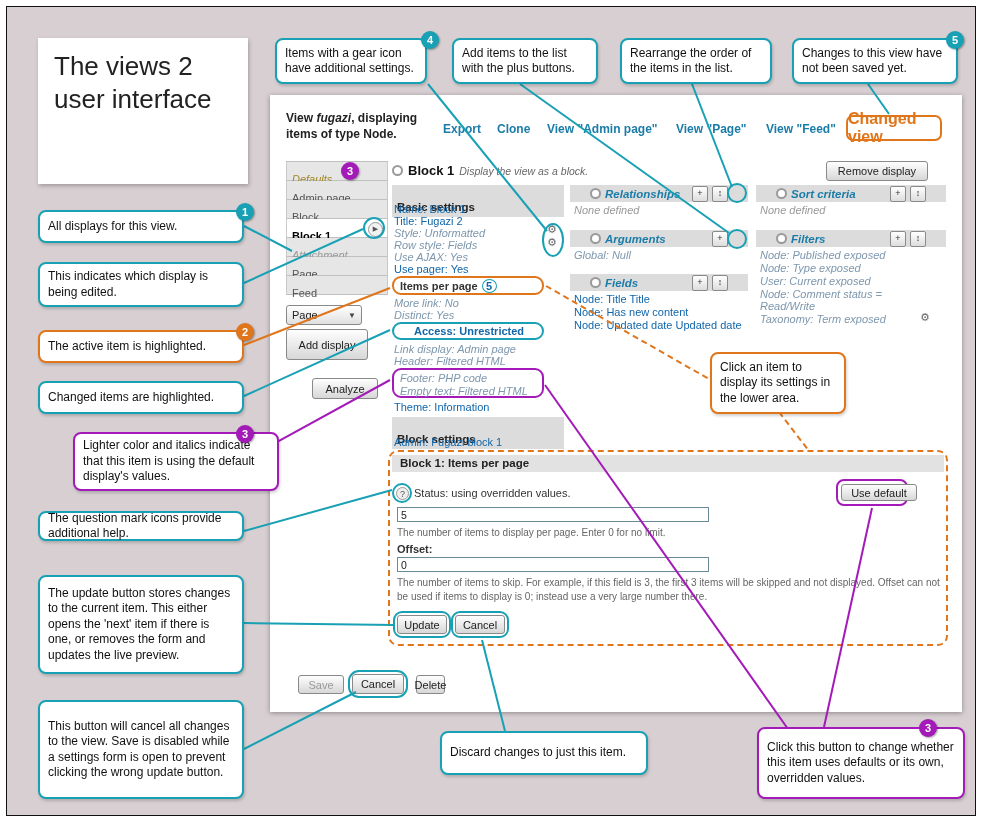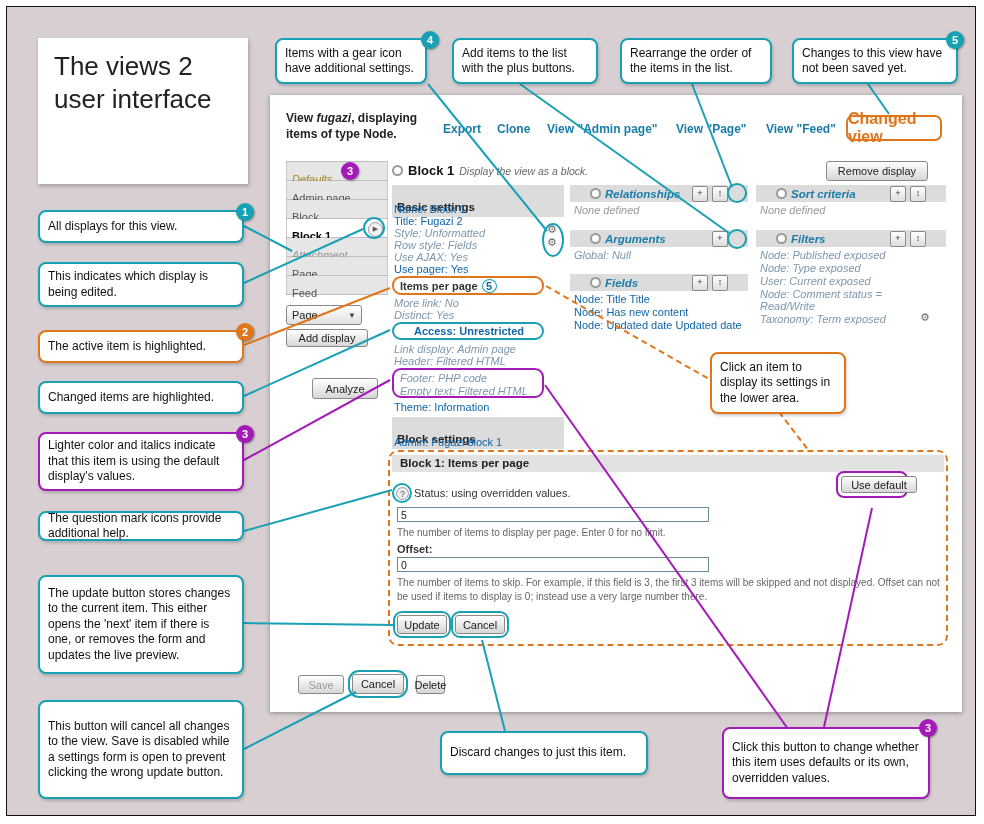--- a/index.html
+++ b/index.html
@@ -10,21 +10,21 @@
   svg.lines{position:absolute;left:0;top:0;z-index:5;pointer-events:none;}
 
   .titlebox{position:absolute;left:38px;top:38px;width:210px;height:146px;background:#fff;
     box-shadow:1px 2px 4px rgba(0,0,0,.25);padding:12px 16px;box-sizing:border-box;
     font-size:26px;color:#222;line-height:1.25;z-index:4;}
 
   .callout{position:absolute;background:#fff;border:2.5px solid #18a0b4;border-radius:8px;
     padding:5px 8px;font-size:12px;color:#111;line-height:1.28;box-sizing:border-box;z-index:6;
     box-shadow:1px 2px 3px rgba(0,0,0,.18);display:flex;align-items:center;}
   .callout.orange{border-color:#e0761c;}
-  .callout.purple{border-color:#a31ab8;}
+  .callout.purple{border-color:#a31ab8;margin-left:35px;}
 
   .badge{position:absolute;width:18px;height:18px;border-radius:50%;background:#18a0b4;color:#fff;
     font-size:11px;font-weight:bold;display:flex;align-items:center;justify-content:center;z-index:7;
     box-shadow:1px 1px 2px rgba(0,0,0,.35);}
   .badge.orange{background:#e0761c;}
   .badge.purple{background:#a31ab8;}
 
   .app{position:absolute;left:270px;top:95px;width:692px;height:617px;background:#fff;
     box-shadow:0 1px 5px rgba(0,0,0,.35);z-index:2;}
   .vhdr{position:absolute;left:16px;top:16px;width:160px;font-size:12px;font-weight:bold;color:#222;line-height:1.3;}
@@ -139,21 +139,21 @@
       </div>
       <div class="drow">
         <span>Feed</span>
       </div>
     </div>
 
     <div class="selectbox">
       <span>Page</span>
       <span class="caret">▼</span>
     </div>
-    <div class="btn" style="left:16px;top:234px;width:82px;height:18px;">Add display</div>
+    <div class="btn" style="left:16px;top:234px;width:82px;height:31px;">Add display</div>
     <div class="btn" style="left:42px;top:283px;width:66px;height:21px;">Analyze</div>
 
     <div class="hdrline" style="left:122px;top:68px;">
       <span class="ring"></span>
       <span class="bt">Block 1</span>
       <span class="bd">Display the view as a block.</span>
     </div>
     <div class="btn" style="left:556px;top:66px;width:102px;height:20px;">Remove display</div>
 
     <div class="colhdr" style="left:122px;top:90px;width:172px;">Basic settings</div>
@@ -238,21 +238,21 @@
     <div class="srow def" style="left:490px;top:193px;">Node: Comment status =</div>
     <div class="srow def" style="left:490px;top:205px;">Read/Write</div>
     <div class="srow def" style="left:490px;top:218px;">Taxonomy: Term exposed</div>
     <div class="gearone" style="left:650px;top:216px;">⚙</div>
 
     <div class="dashedarea"></div>
     <div class="formtitle">Block 1: Items per page</div>
     <div class="qicon">?</div>
     <div class="ftext" style="left:144px;top:392px;">Status: using overridden values.</div>
 
-    <div class="outline-purple" style="left:566px;top:376px;width:72px;height:27px;">
+    <div class="outline-purple" style="left:566px;top:384px;width:72px;height:27px;">
       <div class="btn" style="left:3px;top:3px;width:76px;height:17px;">Use default</div>
     </div>
 
     <input class="inp" style="left: 127px; top: 412px; width: 312px;" value="5">
     <div class="help" style="left:127px;top:431px;width:420px;">The number of items to display per page. Enter 0 for no limit.</div>
     <div class="ftext bold" style="left:127px;top:448px;">Offset:</div>
     <input class="inp" style="left: 127px; top: 462px; width: 312px;" value="0">
     <div class="help" style="left:127px;top:481px;width:545px;">The number of items to skip. For example, if this field is 3, the first 3 items will be skipped and not displayed. Offset can not be used if items to display is 0; instead use a very large number there.</div>
 
     <div class="outline-teal" style="left:123px;top:516px;width:58px;height:27px;">

